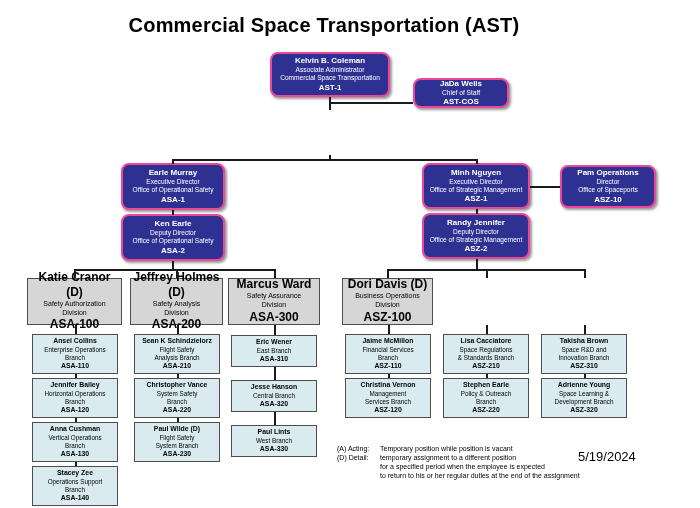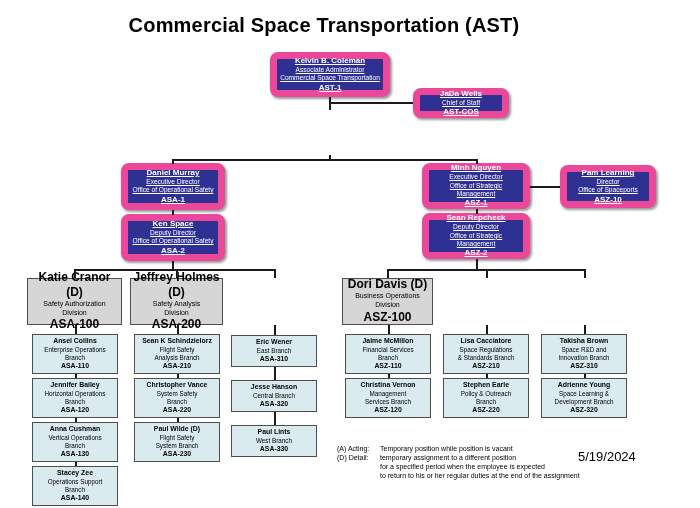--- a/index.html
+++ b/index.html
@@ -9,22 +9,22 @@
   }
   #chart-title {
     position:absolute; left:0; top:14px; width:648px; text-align:center;
     font-size:20px; font-weight:bold; color:#000; letter-spacing:0.2px;
   }
   .node {
     position:absolute; display:flex; flex-direction:column; justify-content:center;
     align-items:center; text-align:center; box-sizing:border-box; padding:1px 2px;
   }
   .blue {
-    background:#2e3192; color:#ffffff; border:7px solid #ec4899;
-    border-radius:8px; box-shadow:1.5px 2px 2.5px rgba(0,0,0,0.40);text-decoration:underline;
+    background:#2e3192; color:#ffffff; border:2px solid #ec4899;
+    border-radius:8px; box-shadow:1.5px 2px 2.5px rgba(0,0,0,0.40);
   }
   .gray { background:#d6d6d6; color:#000; border:1.5px solid #4d4d4d; }
   .teal { background:#d9ebee; color:#000; border:1.5px solid #4d4d4d; }
   .n-name { font-weight:bold; font-size:8px; line-height:1.25; white-space:pre-line; }
   .n-role { font-size:6.6px; line-height:1.25; white-space:pre-line; }
   .n-code { font-weight:bold; font-size:8px; line-height:1.3; }
   .gray .n-name, .gray .n-code { font-size:12px; }
   .gray .n-role { font-size:7px; }
   .teal .n-name, .teal .n-code { font-size:6.9px; }
   .teal .n-role { font-size:6.3px; }
@@ -45,67 +45,73 @@
 <div id="page">
 
   <div id="chart-title">Commercial Space Transportation (AST)</div>
 
   <div class="node blue" style="left:270px;top:52px;width:120px;height:45px">
     <div class="n-name">Kelvin B. Coleman</div>
     <div class="n-role">Associate Administrator
 Commercial Space Transportation</div>
     <div class="n-code">AST-1</div>
   </div>
-  <div class="node blue" style="left:413px;top:88px;width:96px;height:30px">
+  <div class="node blue" style="left:413px;top:78px;width:96px;height:30px">
     <div class="n-name">JaDa Wells</div>
     <div class="n-role">Chief of Staff</div>
     <div class="n-code">AST-COS</div>
   </div>
   <div class="node blue" style="left:121px;top:163px;width:104px;height:47px">
-    <div class="n-name">Daniel Murray</div>
+    <div class="n-name">Earle Murray</div>
     <div class="n-role">Executive Director
 Office of Operational Safety</div>
     <div class="n-code">ASA-1</div>
   </div>
   <div class="node blue" style="left:121px;top:214px;width:104px;height:47px">
-    <div class="n-name">Ken Space</div>
+    <div class="n-name">Ken Earle</div>
     <div class="n-role">Deputy Director
 Office of Operational Safety</div>
     <div class="n-code">ASA-2</div>
   </div>
   <div class="node blue" style="left:422px;top:163px;width:108px;height:46px">
     <div class="n-name">Minh Nguyen</div>
     <div class="n-role">Executive Director
 Office of Strategic Management</div>
     <div class="n-code">ASZ-1</div>
   </div>
   <div class="node blue" style="left:560px;top:165px;width:96px;height:43px">
-    <div class="n-name">Pam Learning</div>
+    <div class="n-name">Pam Operations</div>
     <div class="n-role">Director
 Office of Spaceports</div>
     <div class="n-code">ASZ-10</div>
   </div>
   <div class="node blue" style="left:422px;top:213px;width:108px;height:46px">
-    <div class="n-name">Sean Repcheck</div>
+    <div class="n-name">Randy Jennifer</div>
     <div class="n-role">Deputy Director
 Office of Strategic Management</div>
     <div class="n-code">ASZ-2</div>
   </div>
 
   <div class="node gray" style="left:27px;top:278px;width:95px;height:47px">
     <div class="n-name">Katie Cranor (D)</div>
     <div class="n-role">Safety Authorization
 Division</div>
     <div class="n-code">ASA-100</div>
   </div>
   <div class="node gray" style="left:130px;top:278px;width:93px;height:47px">
     <div class="n-name">Jeffrey Holmes (D)</div>
     <div class="n-role">Safety Analysis
 Division</div>
     <div class="n-code">ASA-200</div>
+  </div>
+  <div class="node gray" style="left:228px;top:278px;width:92px;height:47px">
+    <div class="n-name">Marcus Ward</div>
+    <div class="n-role">Safety Assurance
+Division</div>
+    <div class="n-code">ASA-300</div>
   </div>
   <div class="node gray" style="left:342px;top:278px;width:91px;height:47px">
     <div class="n-name">Dori Davis (D)</div>
     <div class="n-role">Business Operations
 Division</div>
     <div class="n-code">ASZ-100</div>
   </div>
 
   <div class="node teal" style="left:32px;top:334px;width:86px;height:40px">
     <div class="n-name">Ansel Collins</div>

